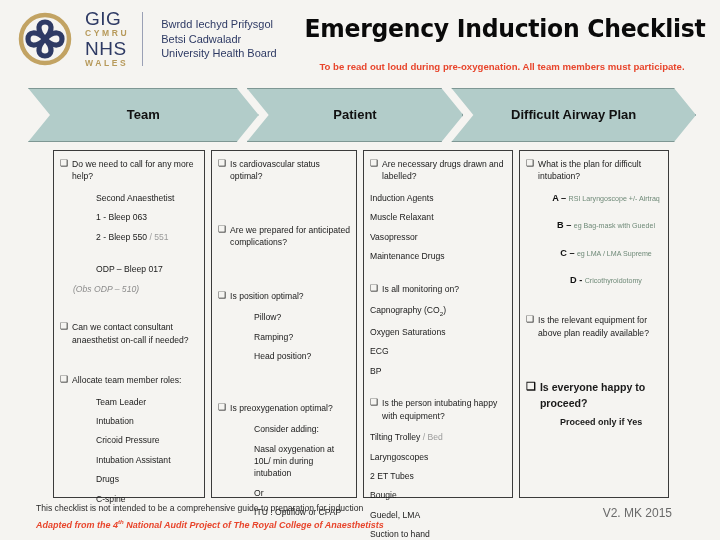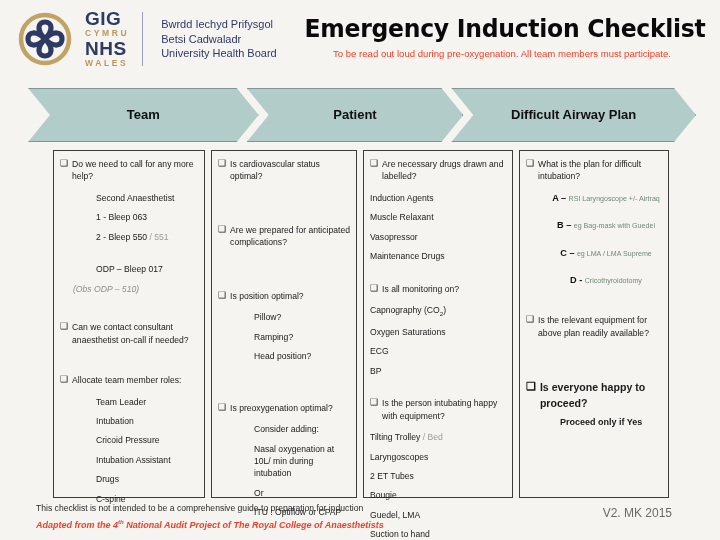--- a/index.html
+++ b/index.html
@@ -41,21 +41,21 @@
     height: 62px;
     flex: 0 0 62px;
   }
   .gig-block {
     display: flex;
     flex-direction: column;
     line-height: 1;
   }
   .gig-row {
     font-size: 19px;
-    font-weight: 700;
+    font-weight: 400;
     color: #2e3a64;
     letter-spacing: 0.5px;
   }
   .gig-sub {
     font-size: 8.5px;
     font-weight: 700;
     color: #b79a5b;
     letter-spacing: 2.6px;
     margin-top: 1px;
     margin-bottom: 2px;
@@ -83,23 +83,23 @@
   .main-title {
     font-size: 25px;
     font-weight: 700;
     letter-spacing: -0.3px;
     color: #0a0a0a;
     font-family: "DejaVu Sans", sans-serif;
     transform: scaleX(0.94);
     white-space: nowrap;
   }
   .sub-title {
-    margin-top: 5px;
+    margin-top: 18px;
     font-size: 9.6px;
-    font-weight: 400;
+    font-weight: 700;
     color: #e8452c;
     white-space: nowrap;
   }
 
   
   .chevrons {
     position: absolute;
     left: 28px; top: 88px;
     width: 668px;
     height: 38px;

